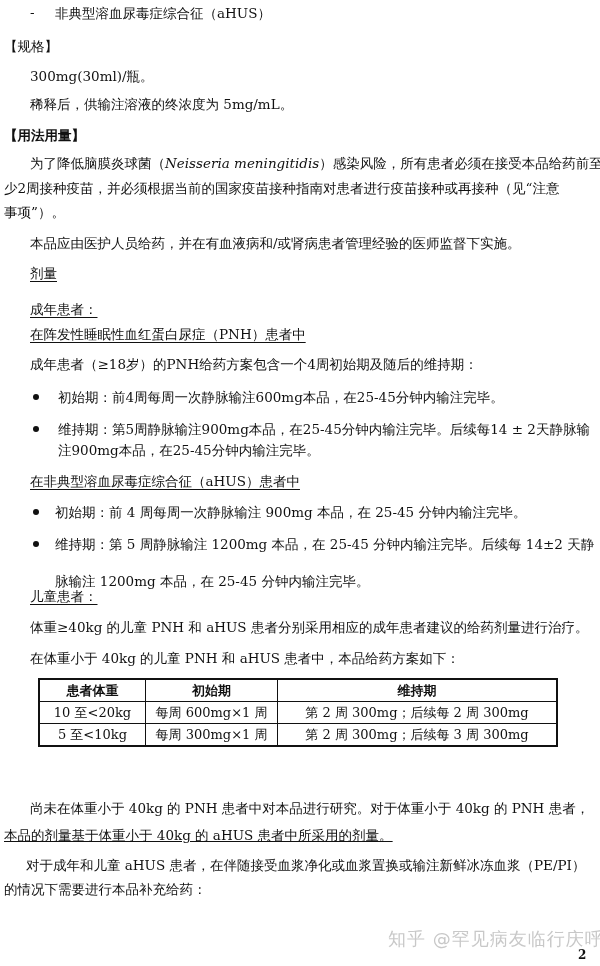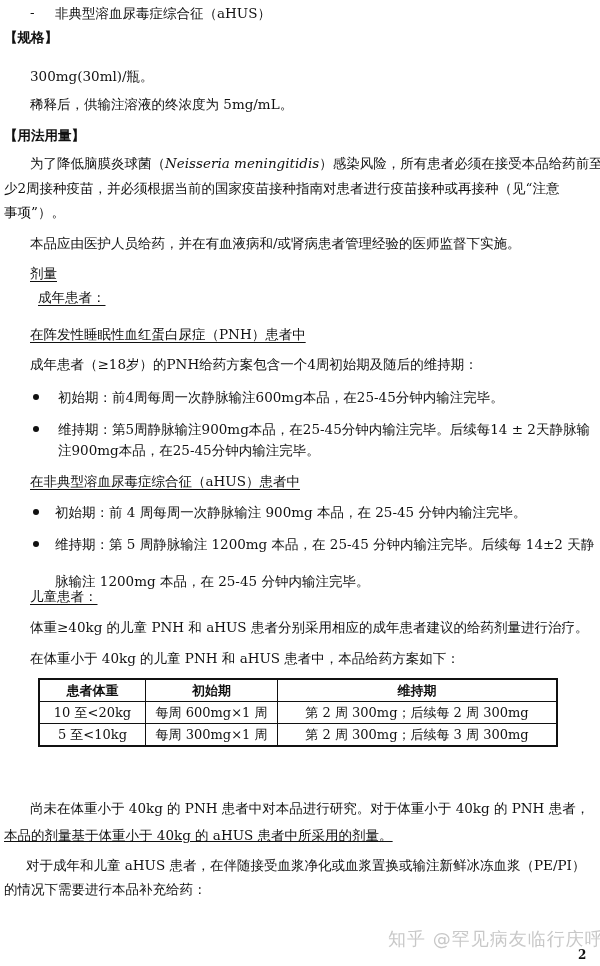--- a/index.html
+++ b/index.html
@@ -27,36 +27,36 @@
     font-size:18px; color:#c8c8c8; letter-spacing:1px; white-space:nowrap;
   }
   .pagenum { position:absolute; left:578px; top:948px; font-weight:bold; font-size:12px; }
 </style>
 </head>
 <body>
 
 <span class="dash" style="left:30px;top:4px;">-</span>
 <div class="ln" style="left:55px;top:4px;">非典型溶血尿毒症综合征（aHUS）</div>
 
-<div class="ln" style="left:4px;top:28px;font-weight:bold;">【规格】</div>
+<div class="ln" style="left:4px;top:37px;font-weight:normal;">【规格】</div>
 <div class="ln" style="left:30px;top:67px;">300mg(30ml)/瓶。</div>
 <div class="ln" style="left:30px;top:95px;">稀释后，供输注溶液的终浓度为 5mg/mL。</div>
 
 <div class="ln" style="left:4px;top:126px;font-weight:bold;">【用法用量】</div>
 
 <div class="ln" style="left:30px;top:154px;">
   <span>为了降低脑膜炎球菌（</span><em class="latin">Neisseria meningitidis</em><span>）感染风险，所有患者必须在接受本品给药前至</span>
 </div>
 <div class="ln" style="left:4px;top:179px;">少2周接种疫苗，并必须根据当前的国家疫苗接种指南对患者进行疫苗接种或再接种（见“注意</div>
 <div class="ln" style="left:4px;top:203px;">事项”）。</div>
 
 <div class="ln" style="left:30px;top:234px;">本品应由医护人员给药，并在有血液病和/或肾病患者管理经验的医师监督下实施。</div>
 
 <div class="ln ul" style="left:30px;top:264px;">剂量</div>
-<div class="ln ul" style="left:30px;top:288px;margin-left:8px;">成年患者：</div>
+<div class="ln ul" style="left:30px;top:300px;">成年患者：</div>
 
 <div class="ln ul" style="left:30px;top:325px;">在阵发性睡眠性血红蛋白尿症（PNH）患者中</div>
 <div class="ln" style="left:30px;top:355px;">成年患者（≥18岁）的PNH给药方案包含一个4周初始期及随后的维持期：</div>
 
 <span class="bullet" style="left:33px;top:394px;"></span>
 <div class="ln" style="left:58px;top:388px;">初始期：前4周每周一次静脉输注600mg本品，在25-45分钟内输注完毕。</div>
 
 <span class="bullet" style="left:33px;top:426px;"></span>
 <div class="ln" style="left:58px;top:420px;">维持期：第5周静脉输注900mg本品，在25-45分钟内输注完毕。后续每14 ± 2天静脉输</div>
 <div class="ln" style="left:58px;top:441px;">注900mg本品，在25-45分钟内输注完毕。</div>

